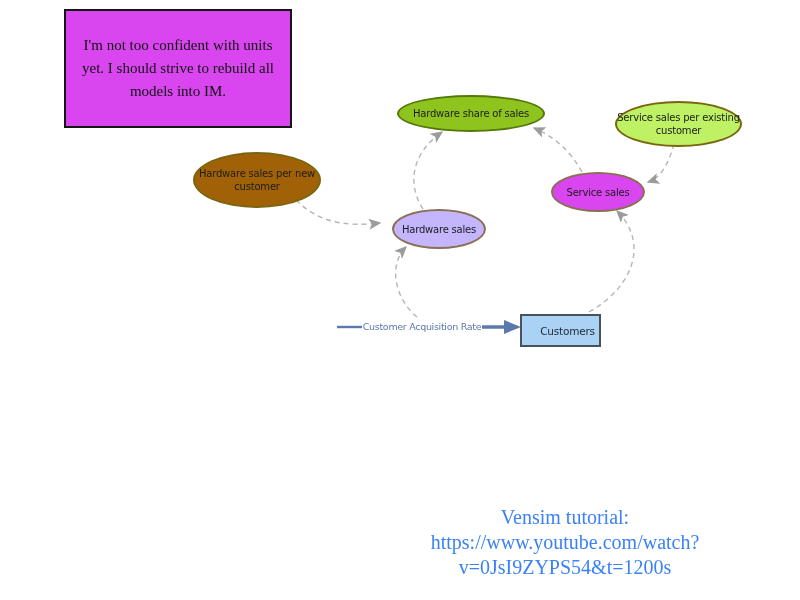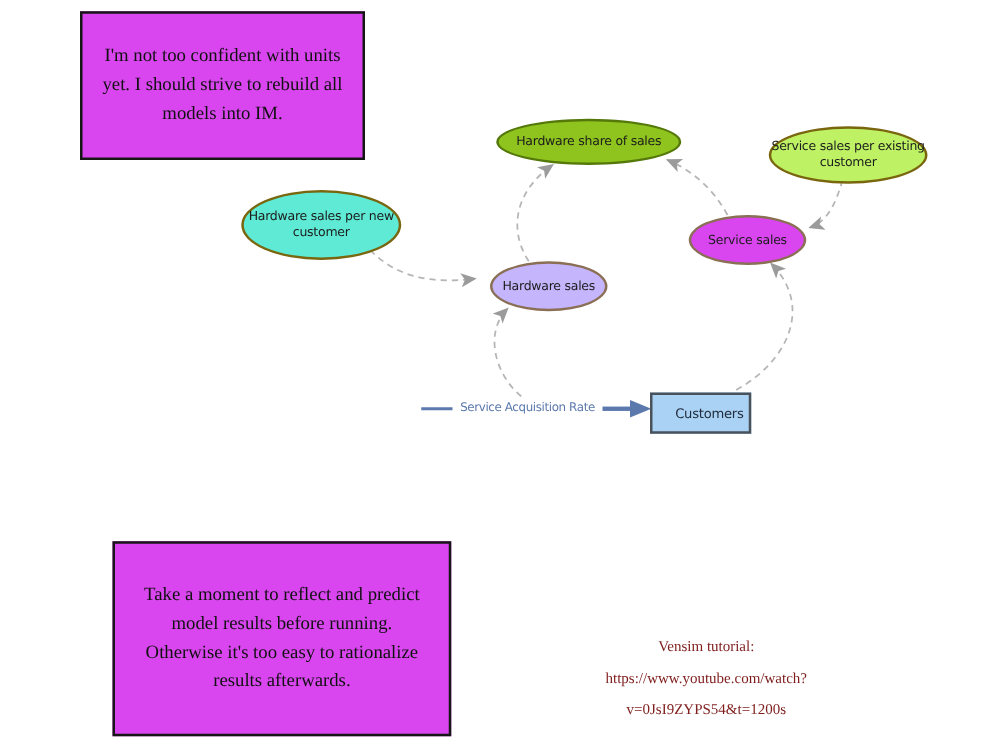--- a/index.html
+++ b/index.html
@@ -22,21 +22,21 @@
   
   .ratelbl{position:absolute;z-index:3;font-size:9.5px;letter-spacing:-0.3px;
            text-align:center;line-height:14px;}
 
   
   .note{position:absolute;z-index:2;border:2px solid #161616;background:#d946ef;
         font-family:"Liberation Serif",serif;font-size:15px;line-height:23px;
         color:#111;display:flex;align-items:center;justify-content:center;
         text-align:center;white-space:pre-line;}
   .plain-text{position:absolute;z-index:2;font-family:"Liberation Serif",serif;
-        font-size:12px;line-height:25px;color:#7f1d1d;text-align:center;white-space:pre-line;}
+        font-size:20px;line-height:25px;color:#3b82f6;text-align:center;white-space:pre-line;}
 
   .n-note1{left:64px;top:9px;width:224px;height:115px;}
   .n-note2{left:90px;top:433px;width:267px;height:152px;}
   .n-tutorial{left:415px;top:505px;width:300px;}
 
   .v-hshare{left:397px;top:95px;width:144px;height:33px;}
   .v-sspe{left:615px;top:101px;width:123px;height:42px;}
   .v-hspn{left:193px;top:152px;width:124px;height:52px;}
   .v-hsales{left:392px;top:209px;width:90px;height:36px;}
   .v-ssales{left:551px;top:172px;width:90px;height:36px;}
@@ -71,50 +71,46 @@
 
     <line x1="337" y1="327" x2="362" y2="327" stroke-width="2.4" style="stroke: rgb(91, 121, 173);"></line>
     <line x1="482" y1="327" x2="504" y2="327" stroke-width="3.5" style="stroke: rgb(91, 121, 173);"></line>
     <polygon points="504,320 521,327 504,334" style="fill: rgb(91, 121, 173);"></polygon>
   </svg>
 
   <div class="note n-note1">I'm not too confident with units
 yet. I should strive to rebuild all
 models into IM.</div>
 
-  <div class="note n-note2">Take a moment to reflect and predict
-model results before running.
-Otherwise it's too easy to rationalize
-results afterwards.</div>
 
   <div class="plain-text n-tutorial">Vensim tutorial:
 https://www.youtube.com/watch?
 v=0JsI9ZYPS54&amp;t=1200s</div>
 
   <div class="var v-hshare" style="background: rgb(143, 196, 30); border-color: rgb(84, 120, 10);">
     <span class="lbl">Hardware share of sales</span>
   </div>
 
   <div class="var v-sspe" style="background: #bef264; border-color: rgb(121, 102, 14);">
     <span class="lbl">Service sales per existing
 customer</span>
   </div>
 
-  <div class="var v-hspn" style="background: #5eead4; border-color: rgb(121, 102, 14); justify-content: center;">
+  <div class="var v-hspn" style="background: #a16207; border-color: rgb(121, 102, 14); justify-content: center;">
     <span class="lbl">Hardware sales per new
 customer</span>
   </div>
 
   <div class="var v-hsales" style="background: #c4b5fd; border-color: rgb(138, 111, 85);">
     <span class="lbl">Hardware sales</span>
   </div>
 
   <div class="var v-ssales" style="background: #d946ef; border-color: rgb(138, 111, 85);">
     <span class="lbl">Service sales</span>
   </div>
 
   <div class="stock v-customers" style="background: rgb(169, 210, 244); border-color: rgb(73, 82, 91);">
     <span class="lbl" style="color: rgb(34, 45, 61);">Customers</span>
   </div>
 
-  <div class="ratelbl v-car" style="color: rgb(91, 121, 173);">Service Acquisition Rate</div>
+  <div class="ratelbl v-car" style="color: rgb(91, 121, 173);">Customer Acquisition Rate</div>
 
 </div>
 
 </body></html>

